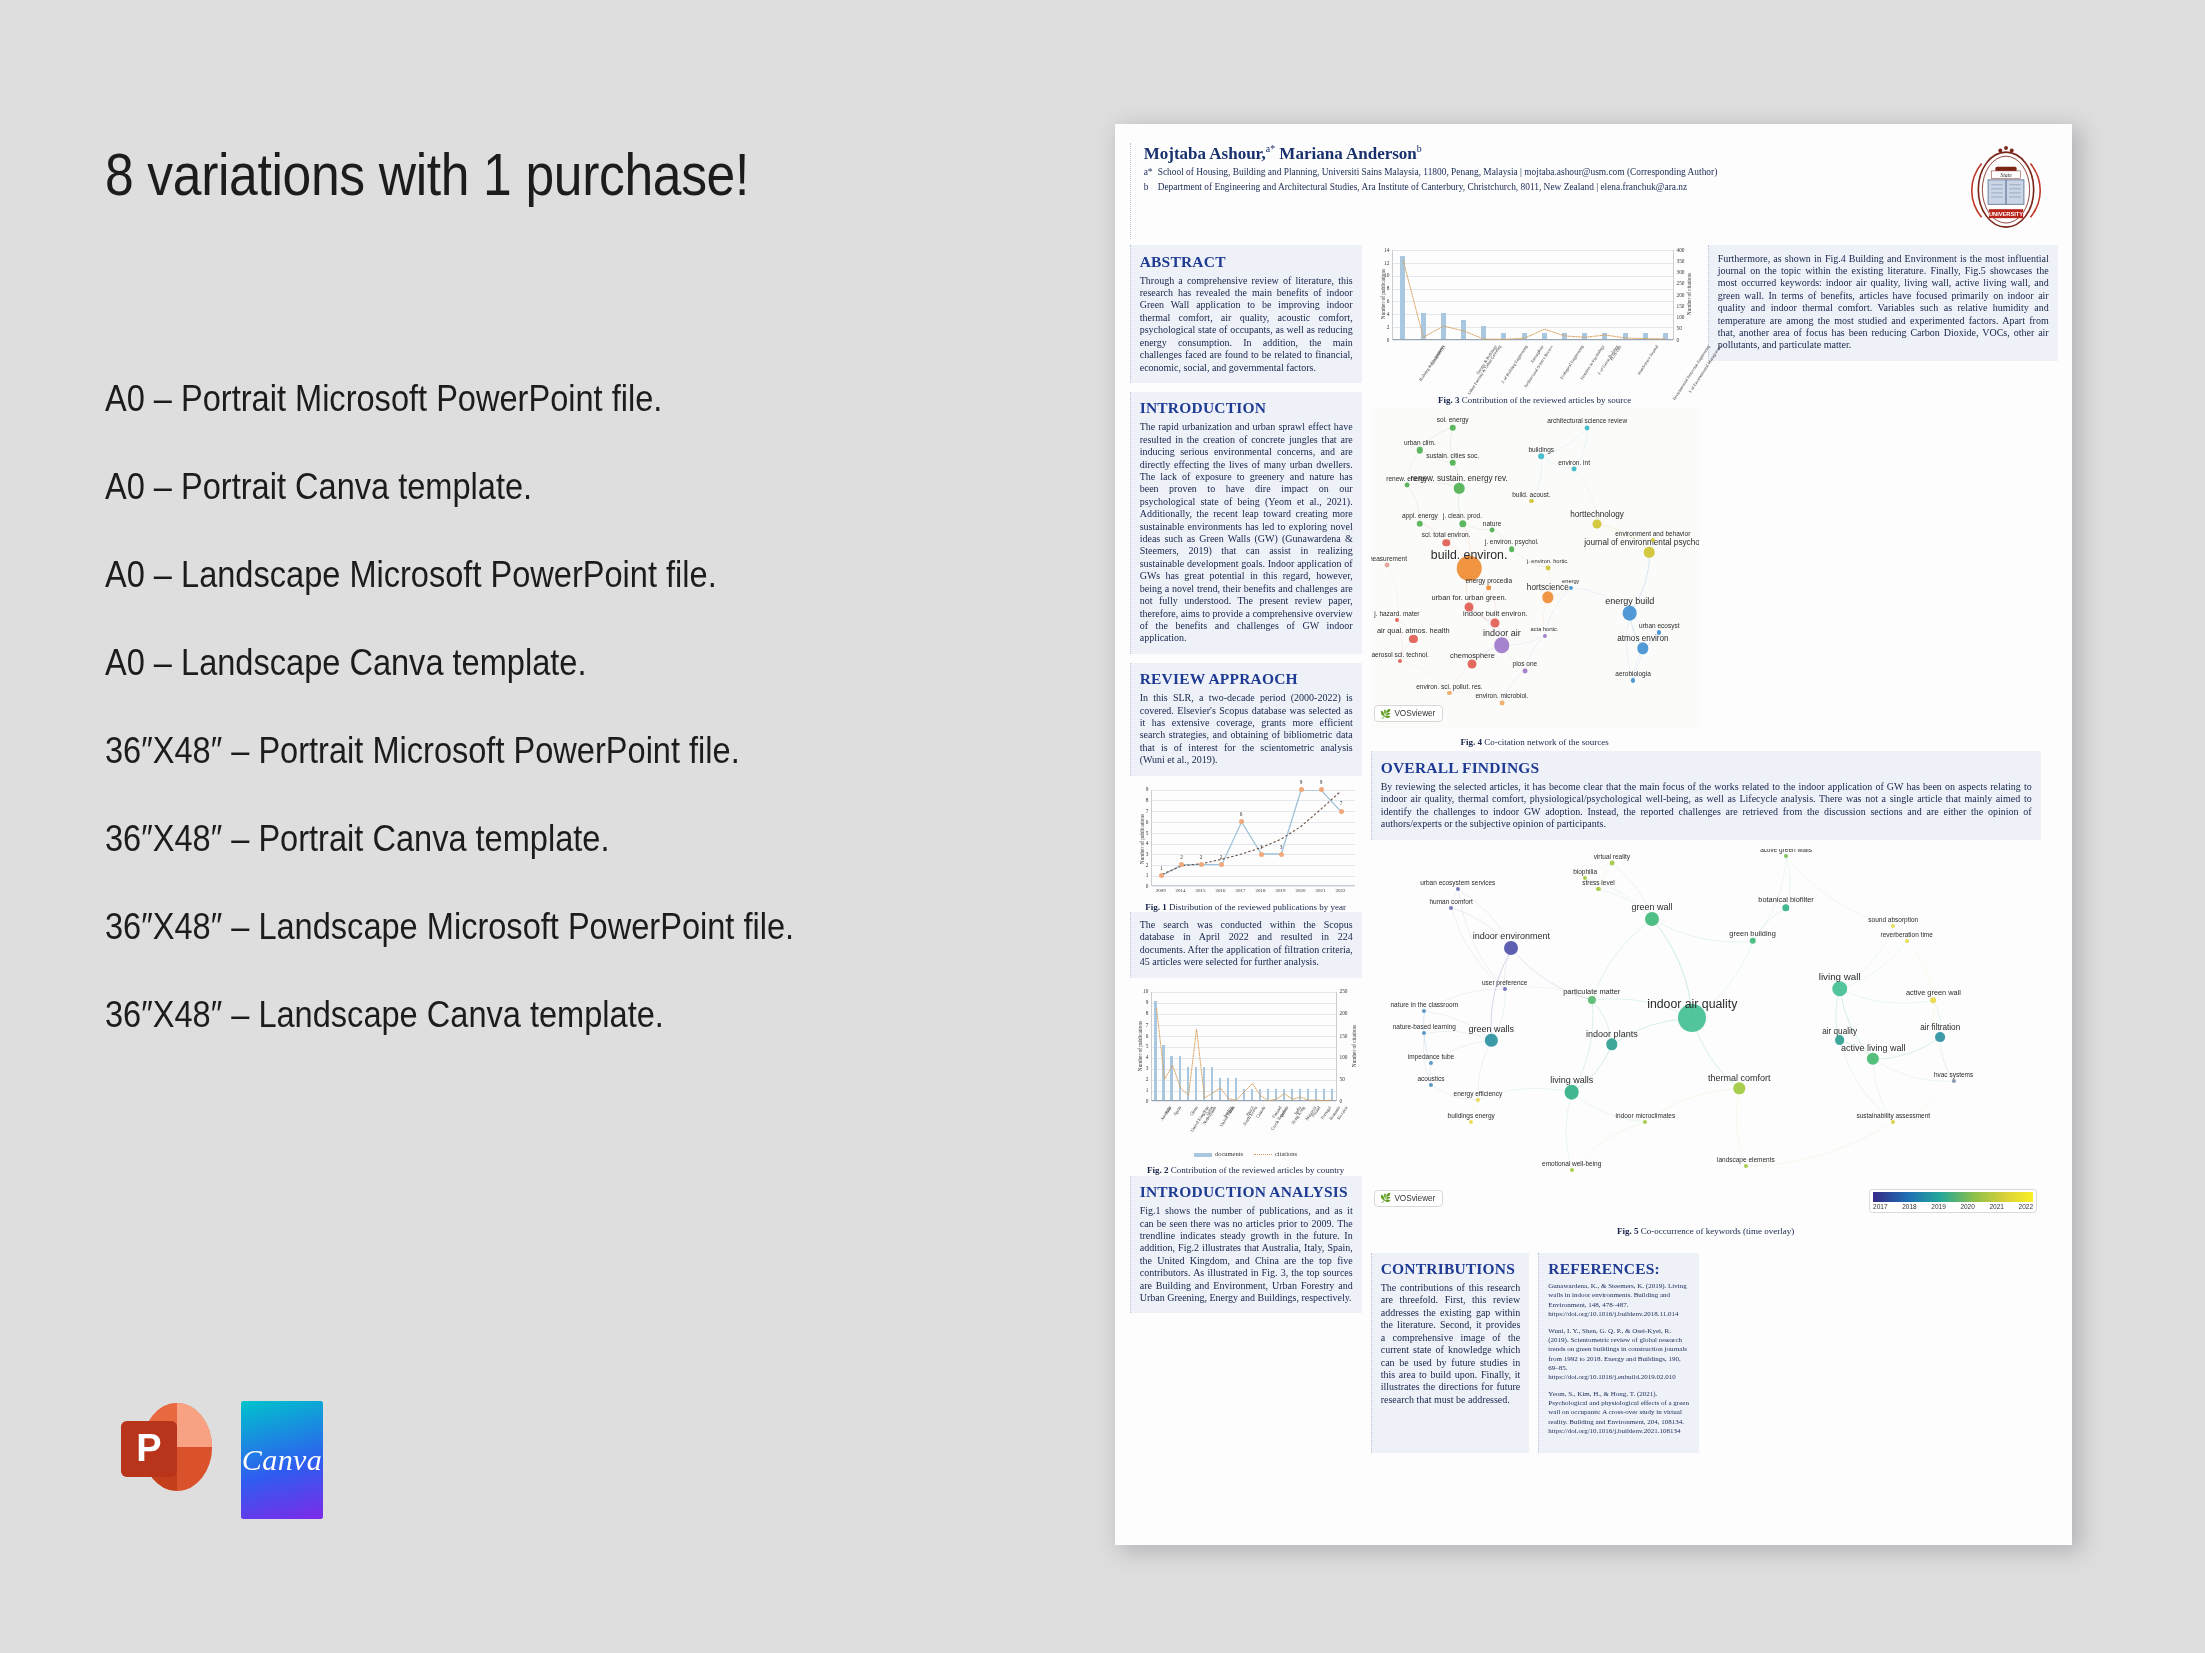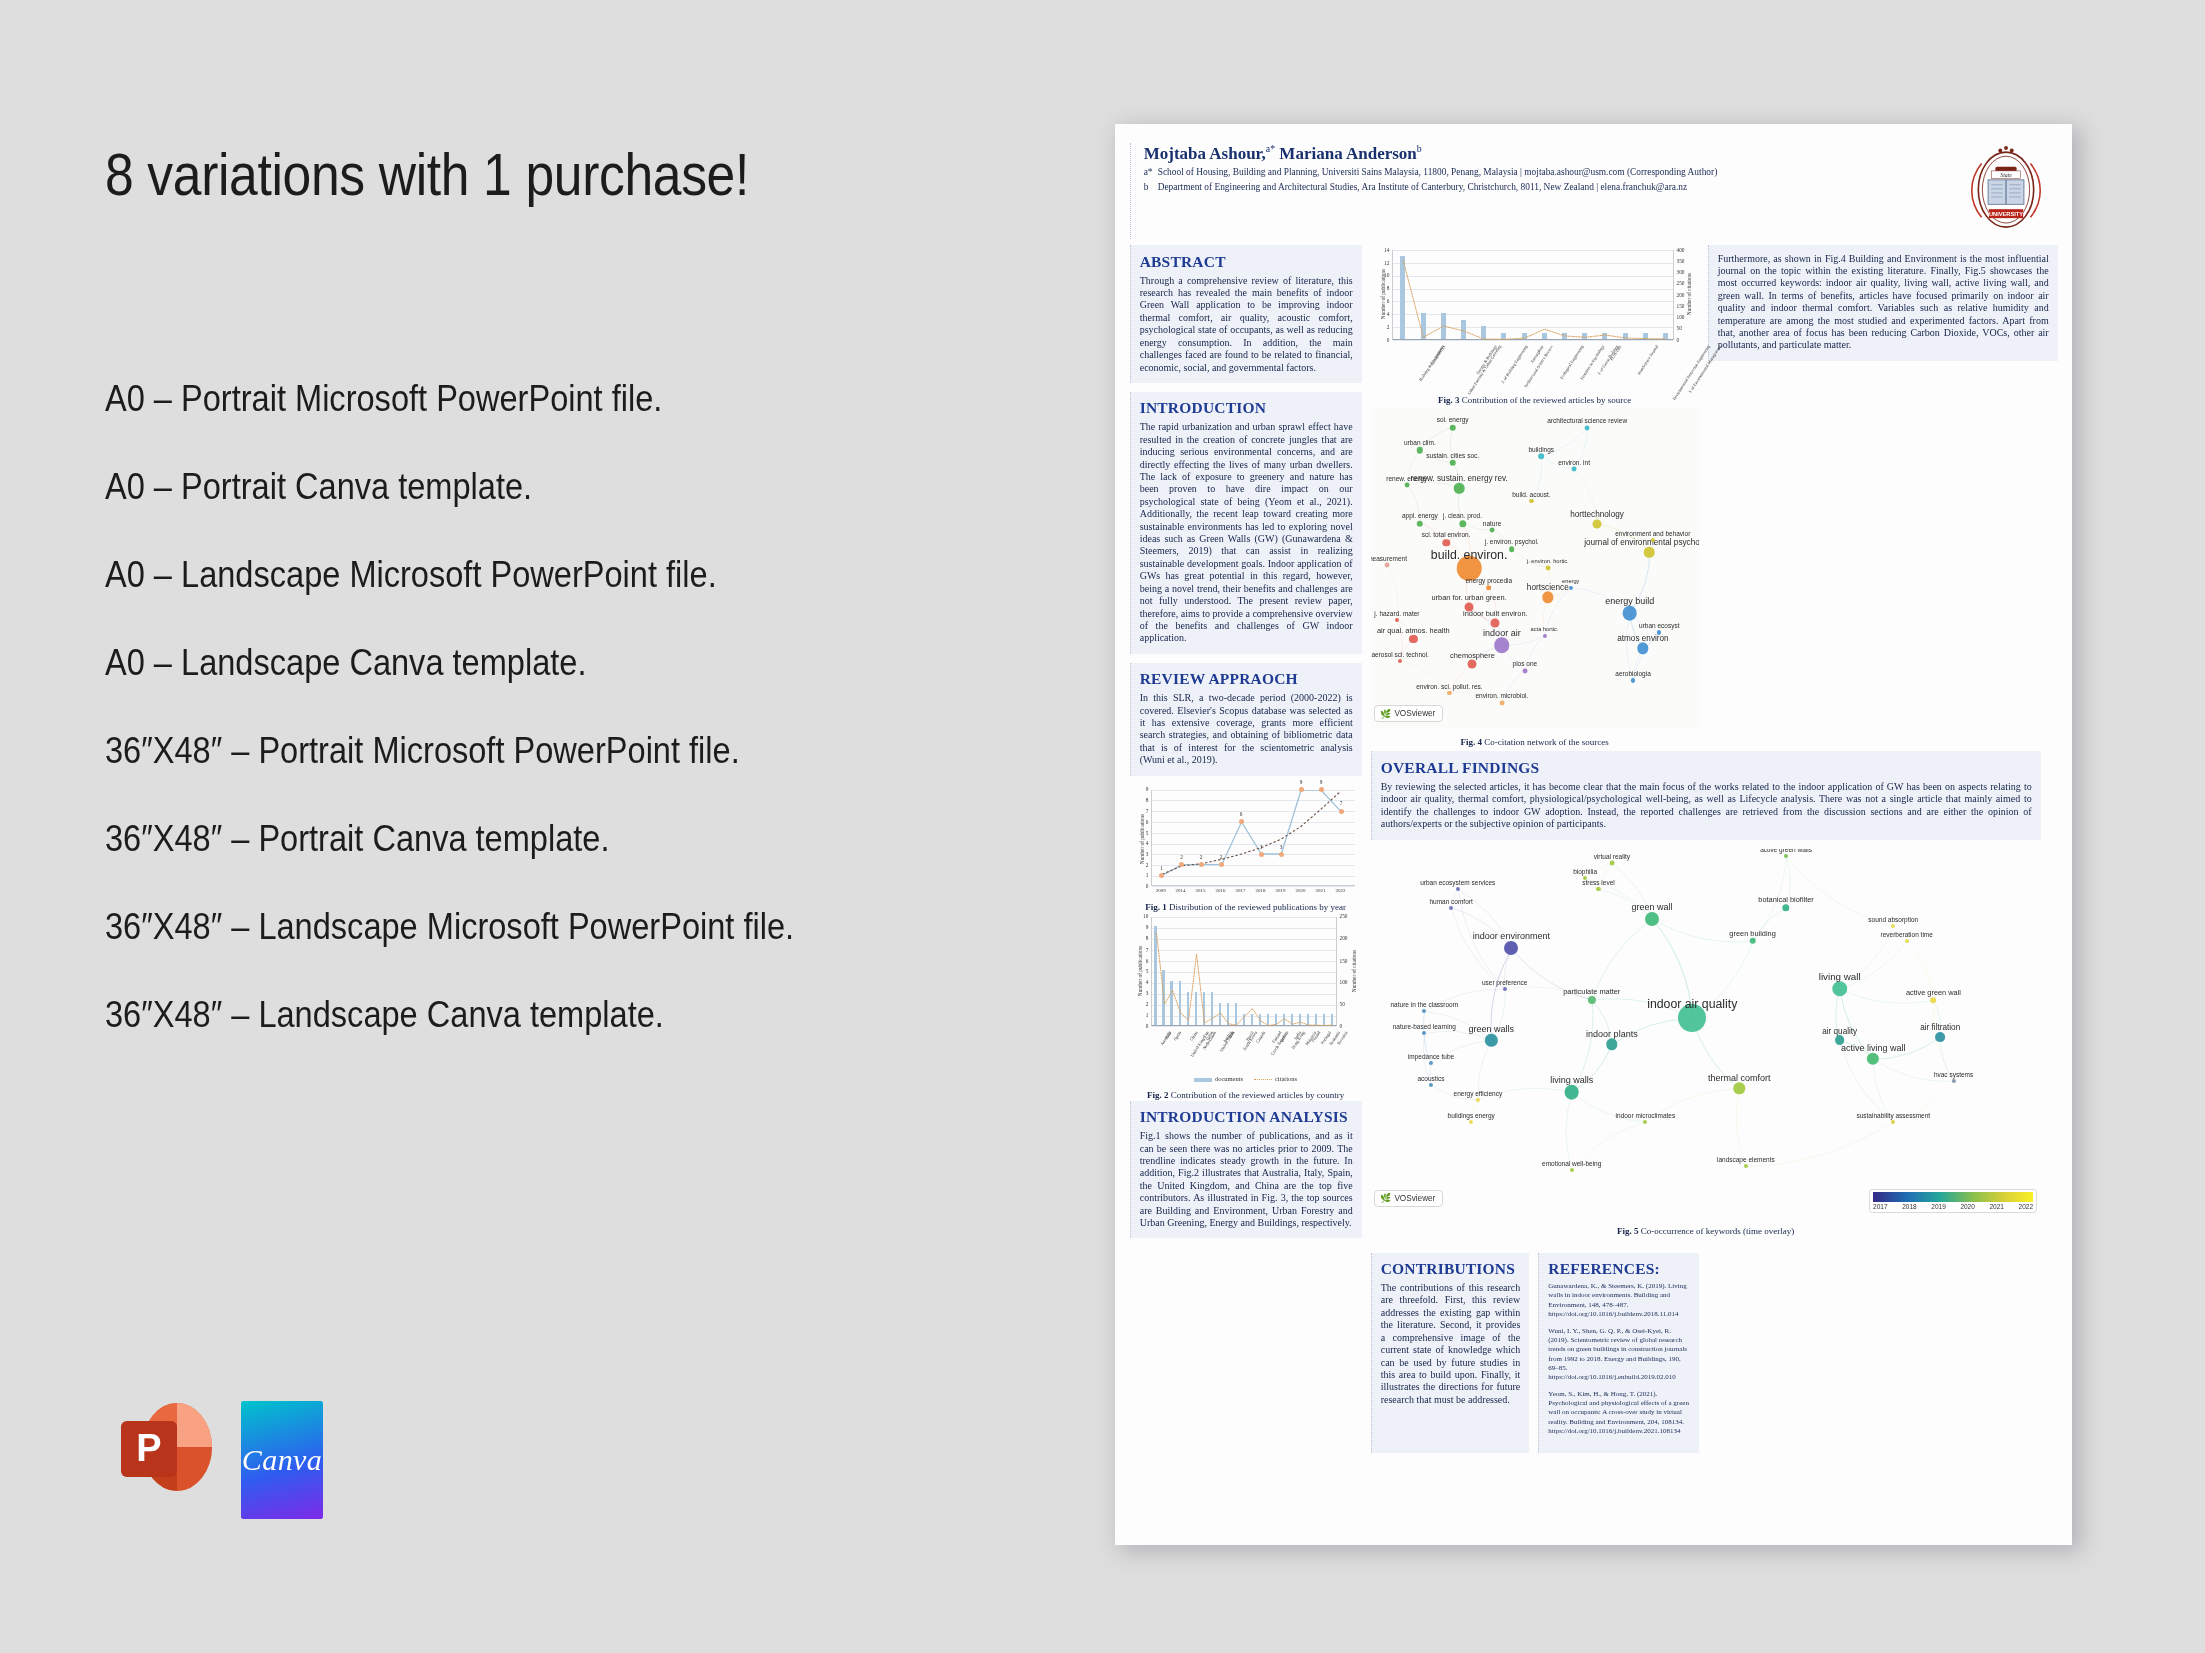--- a/index.html
+++ b/index.html
@@ -476,20 +476,23 @@
               <div style="position: absolute; left: 140px; top: 0.8px; width: 19.6px; font-size: 5px; text-align: center; color: rgb(51, 51, 51);">2020</div>
               <div style="position: absolute; left: 160px; top: 0.8px; width: 19.6px; font-size: 5px; text-align: center; color: rgb(51, 51, 51);">2021</div>
               <div style="position: absolute; left: 180px; top: 0.8px; width: 19.6px; font-size: 5px; text-align: center; color: rgb(51, 51, 51);">2022</div>
             </div>
         <div class="fig-caption" style="position:absolute; left:0; right:0; top:114px;">
           <b>Fig. 1</b>
           <span>Distribution of the reviewed publications by year</span>
         </div>
       </div>
 
+      <div class="panel plain" style="border-left:1.6px dotted #b9c2d6; padding-left:9px; background:#eef2f8;">
+        <div class="body-text">The search was conducted within the Scopus database in April 2022 and resulted in 224 documents. After the application of filtration criteria, 45 articles were selected for further analysis.</div>
+      </div>
 
       <div class="figbox" style="height:189px;">
         <div class="axis-label-v" style="left:-24.5px; top:56px; width:69px; text-align:center;">Number of publications</div>
         <div class="axis-label-v" style="right:-26px; top:56px; width:69px; text-align:center;">Number of citations</div>
         <div id="fig2-plot" style="position:absolute; left:21px; top:4.9px; right:24.5px; height:109px; border-left:0.8px solid #c9cdd4; border-right:0.8px solid #c9cdd4; border-bottom:0.8px solid #9aa3b0;">
               <div class="gridline" style="left: 0px; right: 0px; top: 109px;"></div>
               <div class="tick-y" style="left: -18px; top: 106px; width: 14.7px;">0</div>
               <div class="gridline" style="left: 0px; right: 0px; top: 99px;"></div>
               <div class="tick-y" style="left: -18px; top: 95px; width: 14.7px;">1</div>
               <div class="gridline" style="left: 0px; right: 0px; top: 88px;"></div>

